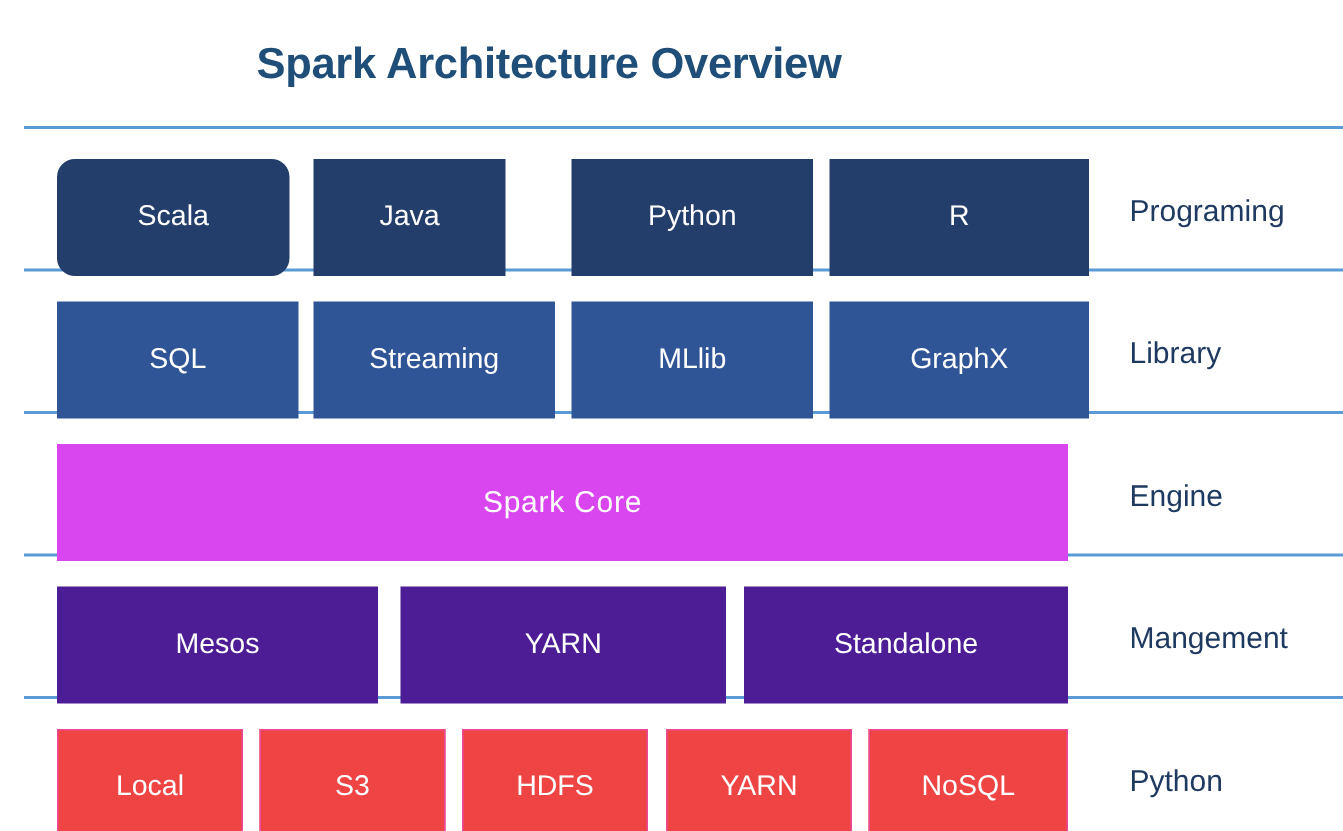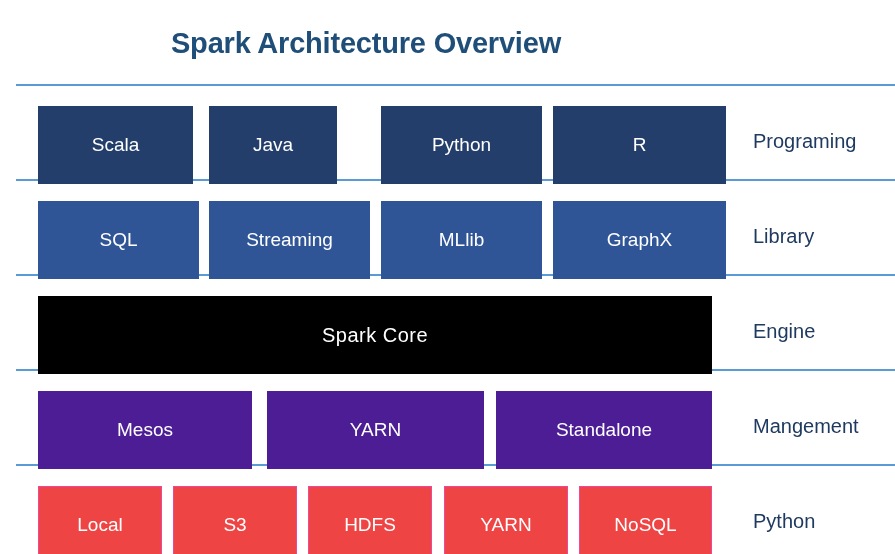--- a/index.html
+++ b/index.html
@@ -58,21 +58,21 @@
     display: flex;
     align-items: center;
     font-size: 20px;
     color: #1F3A60;
     white-space: nowrap;
   }
 
   
   .r0 .box { background: #243E6B; }
   .r1 .box { background: #2F5597; }
-  .r2 .box { background: #000000; }
+  .r2 .box { background: #d946ef; }
   .r3 .box { background: #4c1d95; }
   .r4 .box { background: #ef4444; border: 1px solid #ec4899; }
 
   .r2 .box { font-size: 20px; letter-spacing: 0.5px; }
   .r4 .box { color: #FFFFFF; }
 </style>
 </head>
 <body>
 
 <div class="page">
@@ -84,21 +84,21 @@
       <div class="rule" style="top: 163px;"></div>
       <div class="rule" style="top: 258px;"></div>
       <div class="rule" style="top: 353px;"></div>
       <div class="rule" style="top: 448px;"></div>
       <div class="rule" style="top: 543px;"></div>
     </div>
 
   <div id="rows">
       <div class="row r0" style="top: 82px; height: 78px;">
         <div class="boxes">
-          <div class="box" style="left: 0px; width: 155px;">Scala</div>
+          <div class="box" style="left: 0px; width: 155px; border-radius: 12px;">Scala</div>
           <div class="box" style="left: 171px; width: 128px; text-align: right;">Java</div>
           <div class="box" style="left: 343px; width: 161px;">Python</div>
           <div class="box" style="left: 515px; width: 173px;">R</div>
         </div>
         <div class="row-label">Programing</div>
       </div>
       <div class="row r1" style="top: 177px; height: 78px;">
         <div class="boxes">
           <div class="box" style="left: 0px; width: 161px;">SQL</div>
           <div class="box" style="left: 171px; width: 161px; text-align: center;">Streaming</div>

